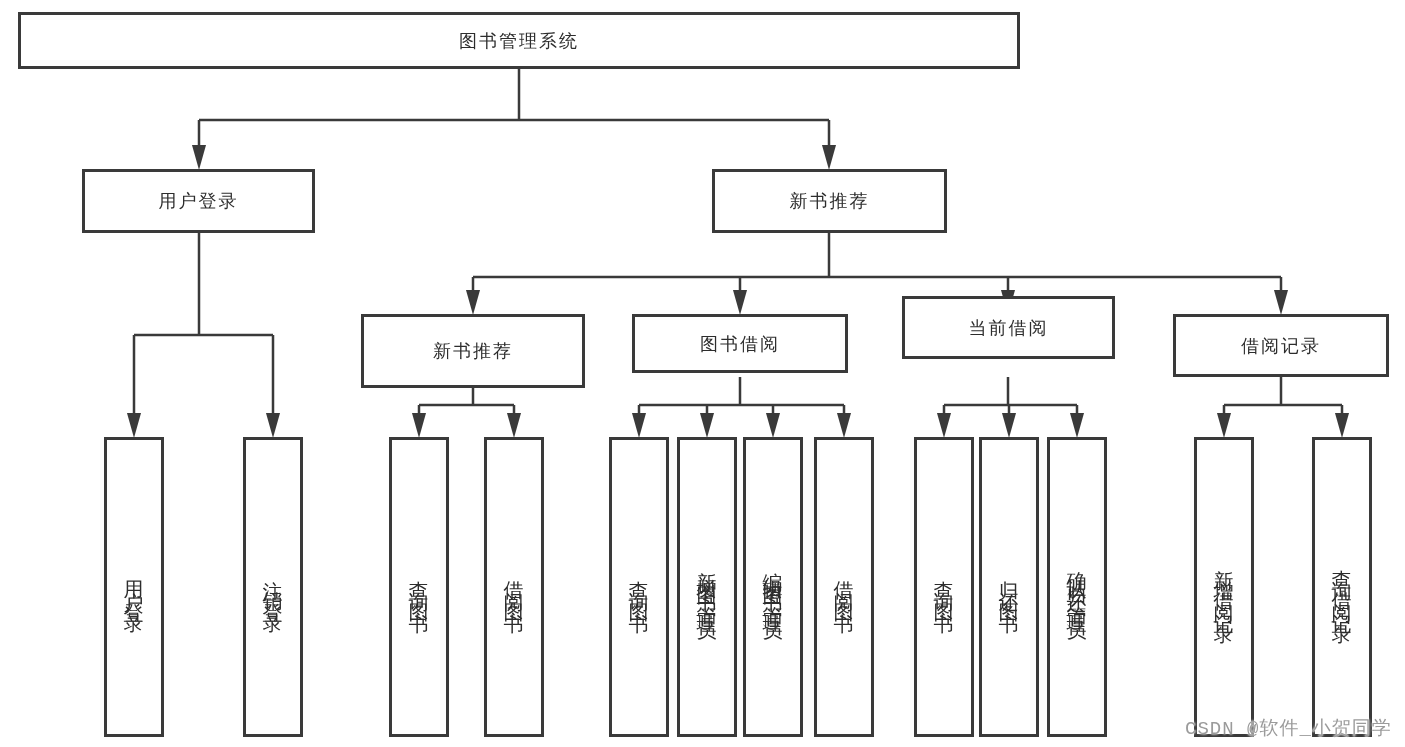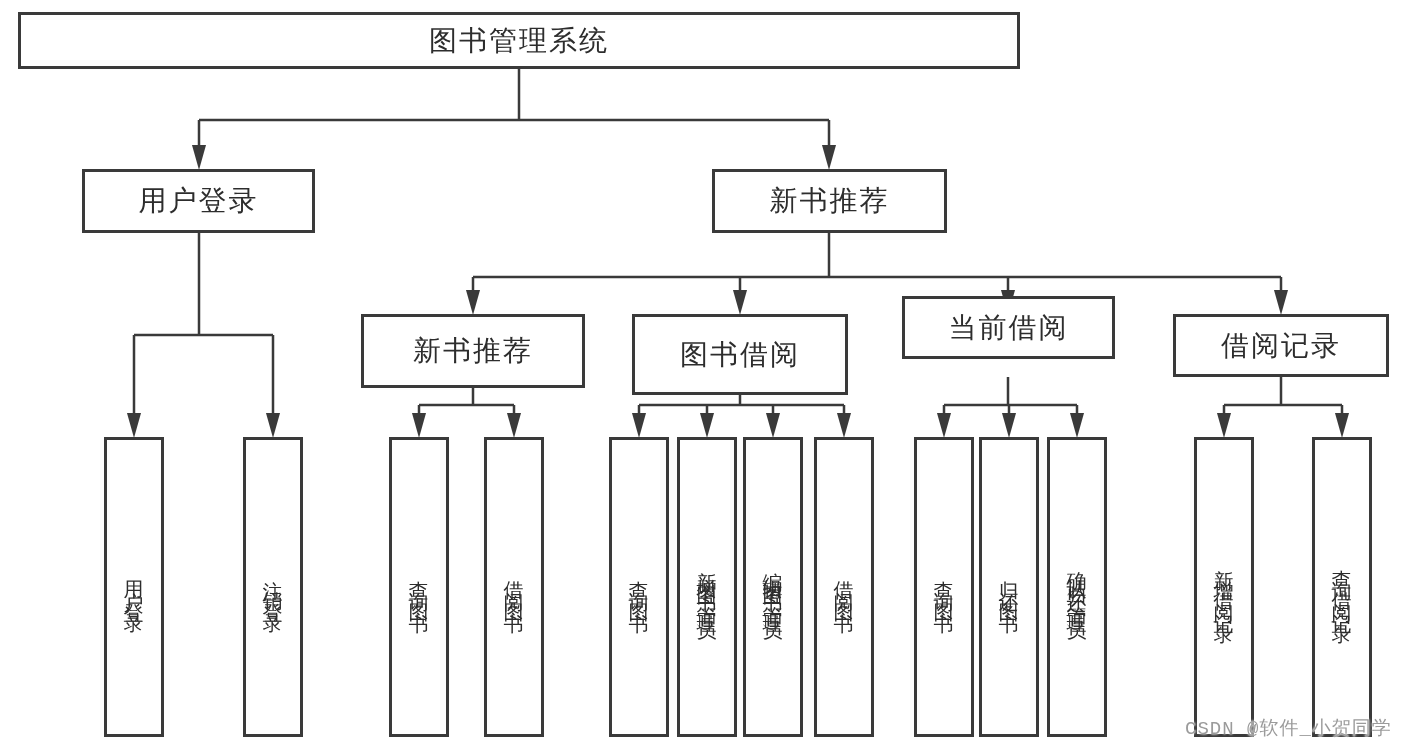--- a/index.html
+++ b/index.html
@@ -7,21 +7,21 @@
     position:relative;width:1405px;height:747px;background:#ffffff;
     font-family:"Liberation Sans",sans-serif;overflow:hidden;
   }
   .wires{position:absolute;left:0;top:0;z-index:1;}
   .box{
     position:absolute;box-sizing:border-box;background:#ffffff;
     border:3px solid #3a3a3a;color:#2d2d2d;
     display:flex;align-items:center;justify-content:center;
     z-index:2;
   }
-  .hbox{font-size:28px;letter-spacing:2px;}
+  .hbox{font-size:18px;letter-spacing:2px;}
   .vbox span{
     writing-mode:vertical-rl;text-orientation:mixed;
     font-size:20px;letter-spacing:11px;line-height:1;
     display:block;
   }
   .vbox.long span{letter-spacing:7px;}
   .watermark{
     position:absolute;left:1185px;top:715px;z-index:5;
     font-size:19px;color:#9b9b9b;letter-spacing:1px;white-space:nowrap;
     text-shadow:0 0 3px #ffffff,0 0 2px #ffffff;
@@ -86,21 +86,21 @@
       <polygon points="1335,413 1349,413 1342,438"></polygon>
     </g>
   </svg>
 
   <div class="box hbox" style="left:18px;top:12px;width:1002px;height:57px;">图书管理系统</div>
 
   <div class="box hbox" style="left:82px;top:169px;width:233px;height:64px;">用户登录</div>
   <div class="box hbox" style="left:712px;top:169px;width:235px;height:64px;">新书推荐</div>
 
   <div class="box hbox" style="left:361px;top:314px;width:224px;height:74px;">新书推荐</div>
-  <div class="box hbox" style="left:632px;top:314px;width:216px;height:81px;">图书借阅</div>
+  <div class="box hbox" style="left:632px;top:314px;width:216px;height:59px;">图书借阅</div>
   <div class="box hbox" style="left:902px;top:296px;width:213px;height:63px;">当前借阅</div>
   <div class="box hbox" style="left:1173px;top:314px;width:216px;height:63px;">借阅记录</div>
 
   <div class="box vbox" style="left:104px;top:437px;width:60px;height:300px;">
     <span>用户登录</span>
   </div>
   <div class="box vbox" style="left:243px;top:437px;width:60px;height:300px;">
     <span>注销登录</span>
   </div>
 

